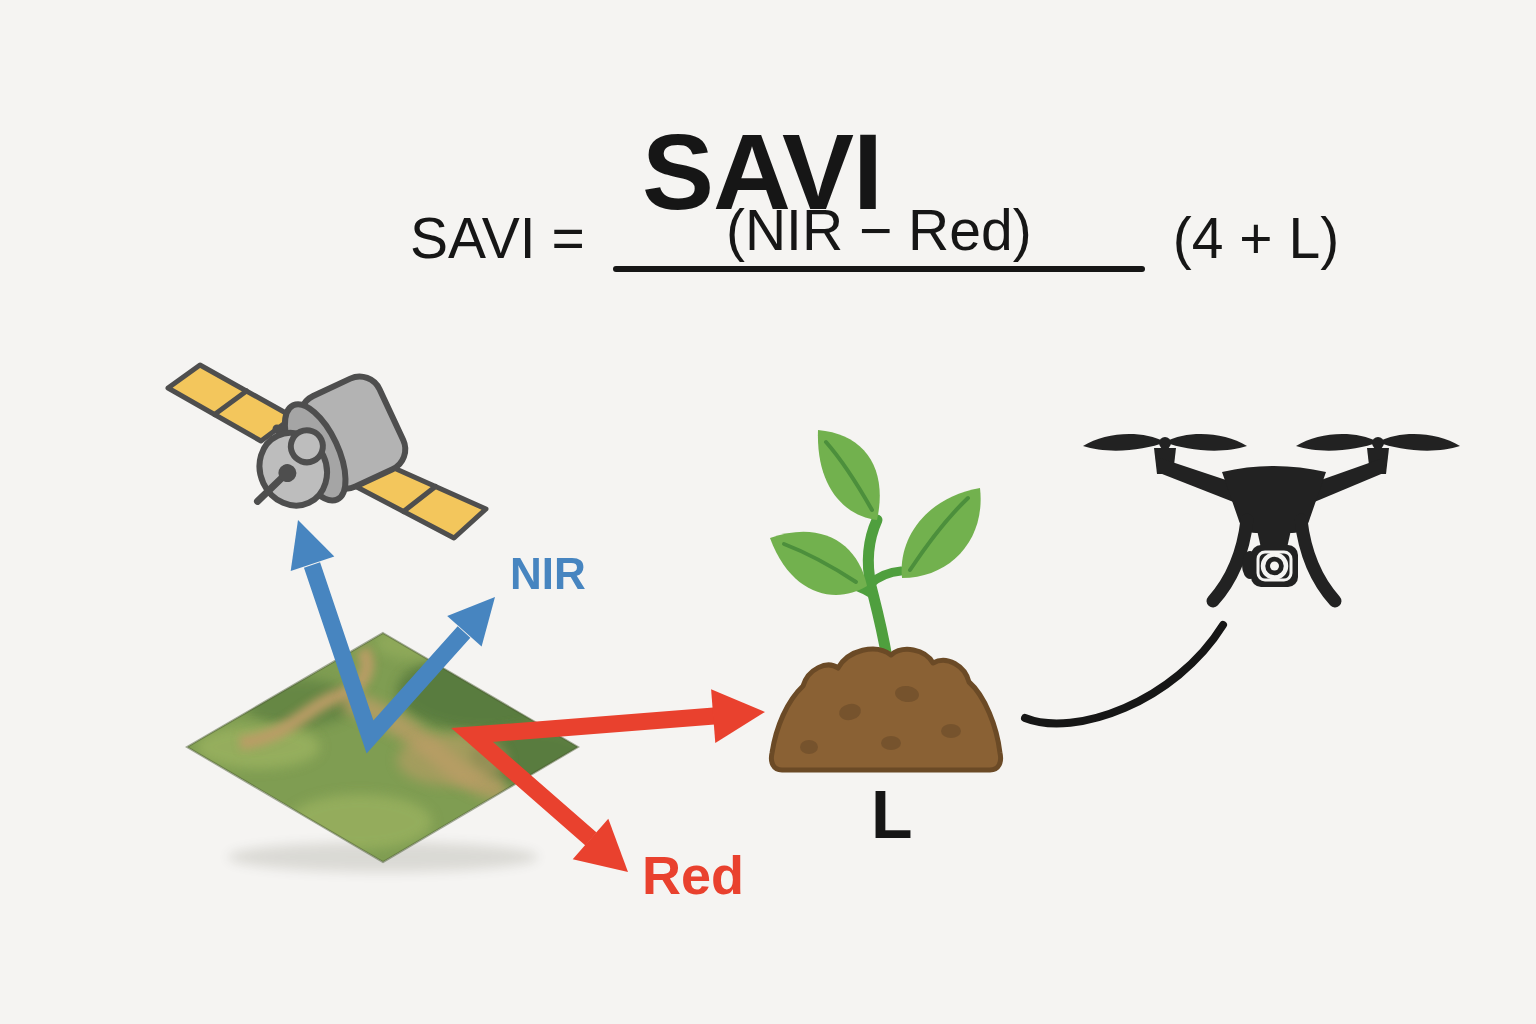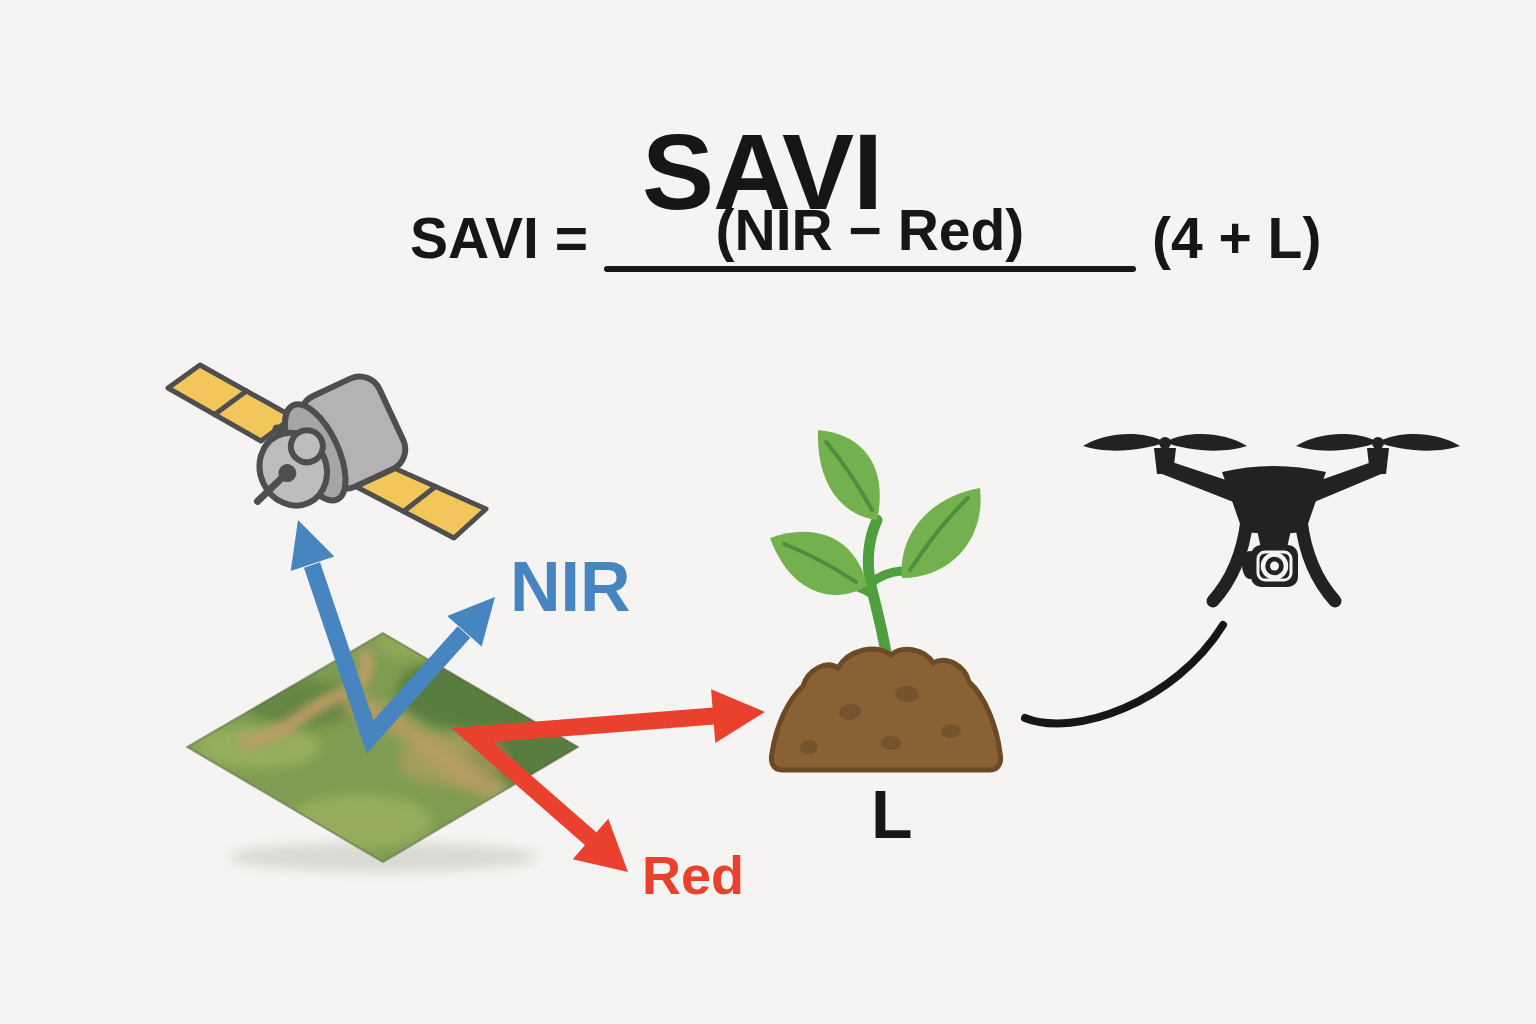--- a/index.html
+++ b/index.html
@@ -22,30 +22,30 @@
     text-align:center;
     font-size:108px;
     font-weight:700;
     letter-spacing:-1px;
     line-height:1;
     color:var(--c-ink);
   }
   .formula{
     position:absolute;
     left:410px;top:199px;
-    display:flex;align-items:center;gap:16px;
-    font-size:57px;font-weight:700;color:var(--c-ink);
+    display:flex;align-items:center;gap:28px;
+    font-size:57px;font-weight:400;color:var(--c-ink);
     white-space:nowrap;
   }
   .frac{display:flex;flex-direction:column;align-items:center;width:532px;}
   .num,.den{line-height:1.12;padding:0 4px;}
   .bar{width:100%;height:6px;background:var(--c-ink);border-radius:3px;margin:3px 0 5px 0;}
   .svg-art{position:absolute;left:0;top:0;}
   .lbl{position:absolute;font-weight:700;line-height:1;white-space:nowrap;}
-  .nir-label{left:510px;top:552px;font-size:70px;color:var(--c-nir-blue);}
+  .nir-label{left:510px;top:552px;font-size:44px;color:var(--c-nir-blue);}
   .red-label{left:642px;top:848px;font-size:54px;color:var(--c-signal-red);}
   .l-label{left:871px;top:780px;font-size:68px;color:var(--c-ink);}
 
   
   .panel{fill:var(--c-sat-panel);stroke:var(--c-sat-outline);stroke-width:5;stroke-linejoin:round;}
   .sat-line{stroke:var(--c-sat-outline);fill:none;stroke-linecap:round;}
   .sat-body-f{fill:var(--c-sat-body);stroke:var(--c-sat-outline);stroke-width:6;}
   .sat-cap-f{fill:var(--c-sat-cap);stroke:var(--c-sat-outline);stroke-width:6;}
   .sat-collar-f{fill:var(--c-sat-collar);stroke:var(--c-sat-outline);stroke-width:6;}
   .blue-shaft{stroke:var(--c-nir-blue);stroke-width:17;fill:none;stroke-linejoin:miter;}

